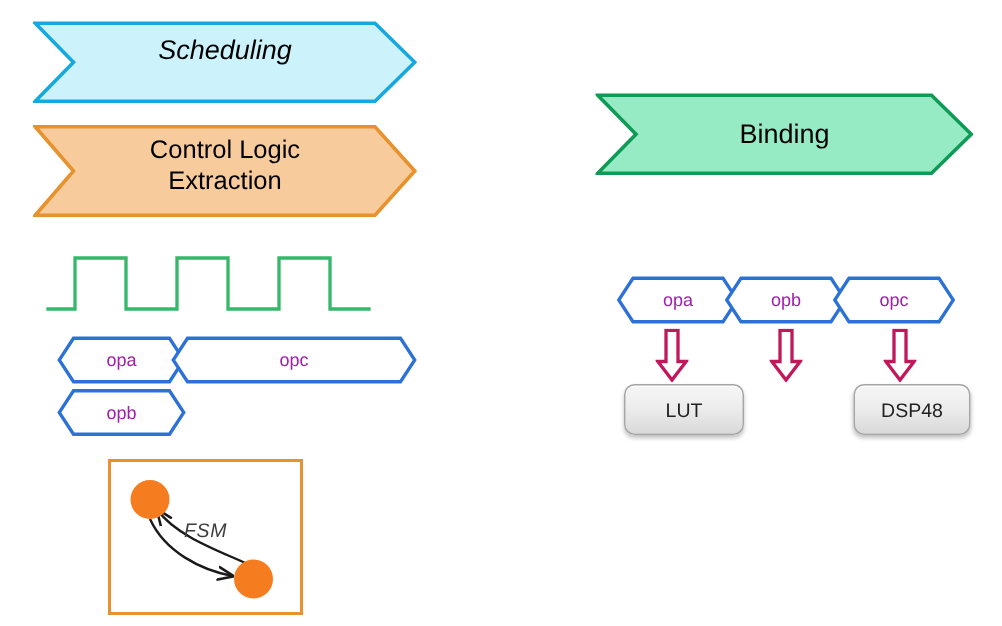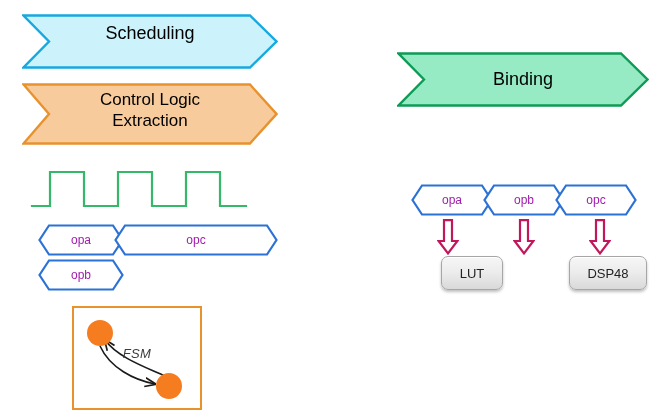--- a/index.html
+++ b/index.html
@@ -16,25 +16,25 @@
   
   .banner{display:flex;align-items:center;justify-content:center;text-align:center;}
   .banner .lbl{
     position:relative;z-index:2;
     color:#000;line-height:1.22;
     white-space:pre-line;
     pointer-events:none;
   }
   .banner svg{position:absolute;inset:0;}
 
-  #banner-scheduling{left:22px;top:14px;width:256px;height:39px;}
+  #banner-scheduling{left:22px;top:14px;width:256px;height:39px;font-style:italic;}
   #banner-scheduling .lbl{font-size:18px;}
   #banner-control-logic{left:22px;top:83px;width:256px;height:55px;}
   #banner-control-logic .lbl{font-size:17px;}
-  #banner-binding{left:397px;top:52px;width:252px;height:55px;}
+  #banner-binding{left:397px;top:62px;width:252px;height:55px;}
   #banner-binding .lbl{font-size:18px;}
 
   
   #clock-waveform{left:30px;top:168px;width:218px;height:42px;}
 
   
   .hexbar{display:flex;align-items:center;justify-content:center;}
   .hexbar svg{position:absolute;inset:0;}
   .hexbar .lbl{position:relative;z-index:2;font-size:12px;color:#a21caf;}
 
@@ -70,21 +70,21 @@
   
   .resbox{
     display:flex;align-items:center;justify-content:center;
     height:34px;border-radius:7px;
     border:1px solid #a6a6a6;
     background:linear-gradient(#f6f6f6 0%, #ececec 48%, #d9d9d9 100%);
     box-shadow:0 2px 3px rgba(0,0,0,.25), inset 0 1px 0 #ffffff;
     font-size:13px;color:#222;
     box-sizing:border-box;
   }
-  #res-lut{left:441px;top:256px;width:62px;}
+  #res-lut{left:416px;top:256px;width:80px;}
   #res-bram{left:491px;top:256px;width:70px;}
   #res-dsp48{left:569px;top:256px;width:78px;}
 </style>
 </head>
 <body>
 
 <div class="stage">
 
   <div class="abs banner" id="banner-scheduling">
     <svg viewBox="0 0 256 55" preserveAspectRatio="none">

